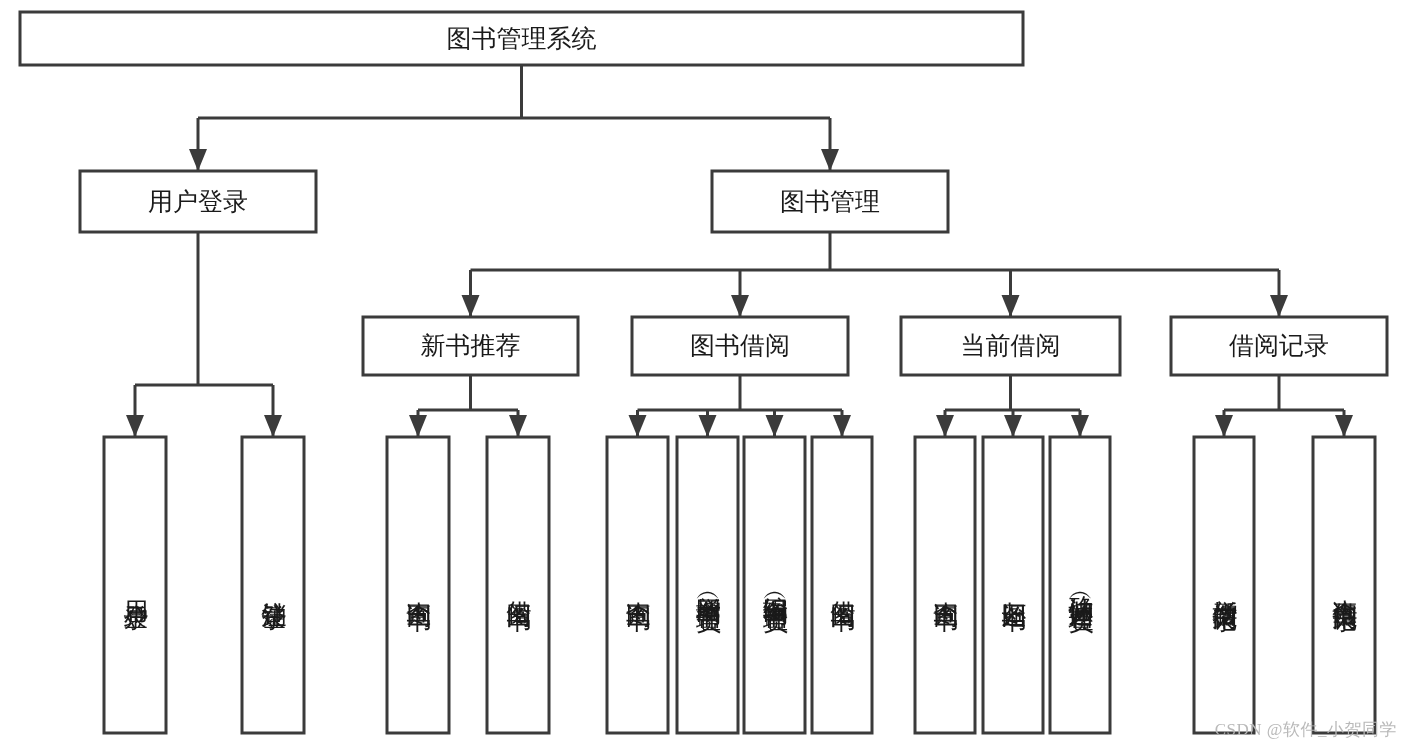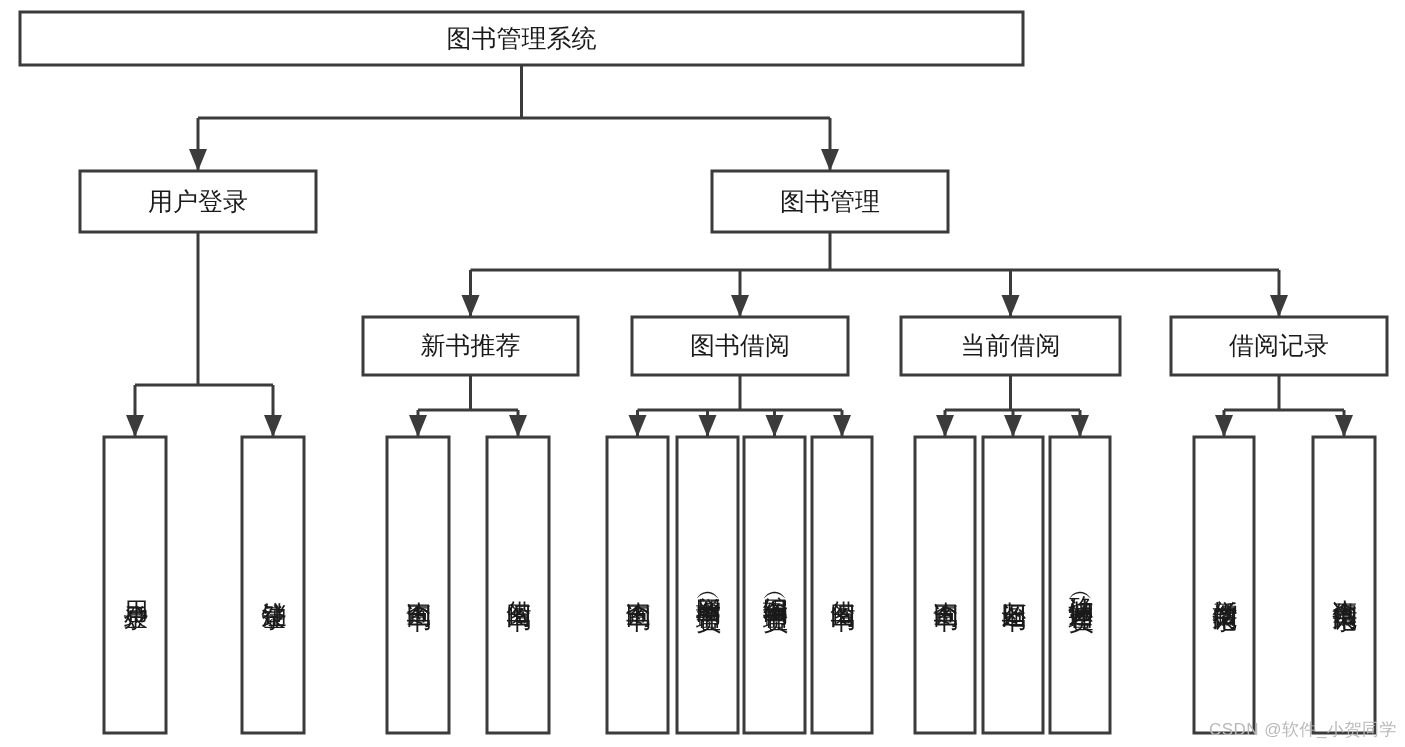--- a/index.html
+++ b/index.html
@@ -58,21 +58,21 @@
     display: flex;
     align-items: center;
     justify-content: center;
     white-space: nowrap;
     user-select: none;
   }
   .watermark {
     position: absolute;
     right: 8px;
     bottom: 6px;
-    font-family: Liberation Sans, sans-serif;
+    font-family: Liberation Serif, serif;
     font-size: 17px;
     color: #b9b9b9;
     white-space: nowrap;
     letter-spacing: 0.5px;
   }
 </style>
 </head>
 <body>
 
 <div id="canvas">

